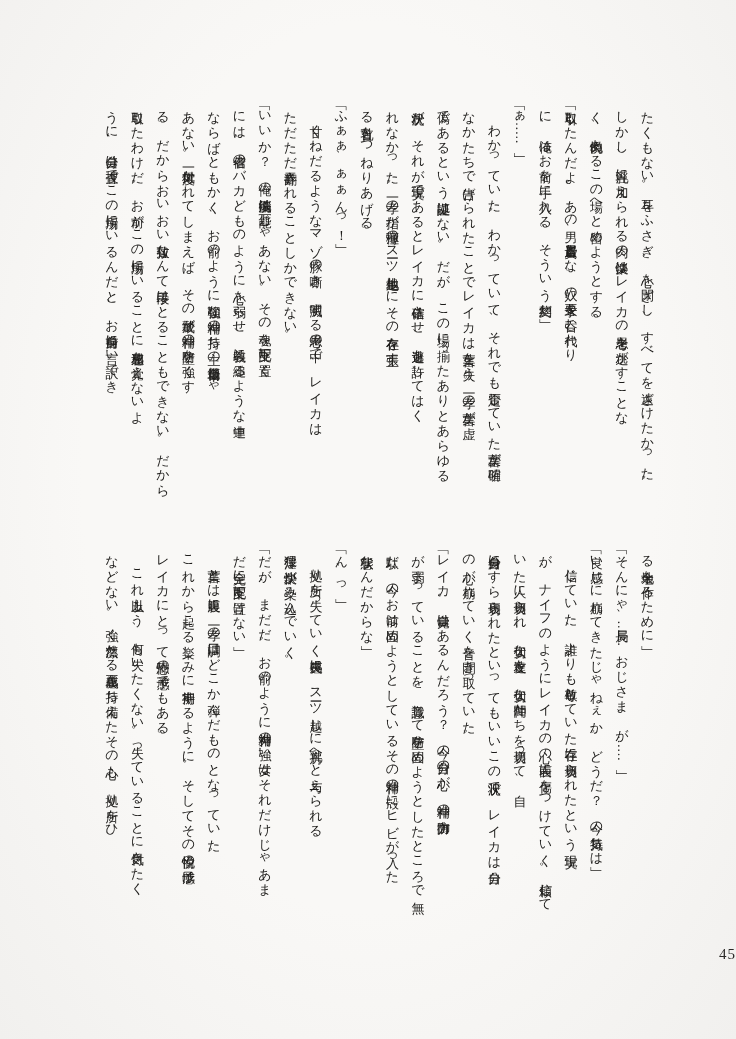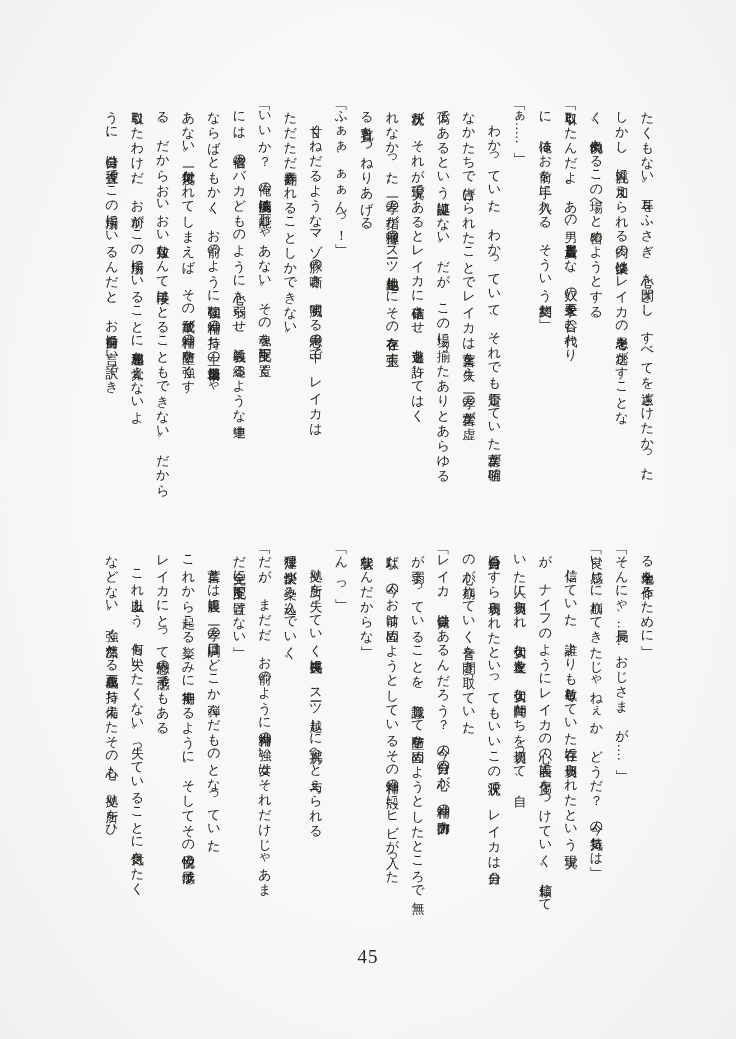--- a/index.html
+++ b/index.html
@@ -31,22 +31,22 @@
   .vtext p {
     margin: 0;
     padding: 0;
     white-space: nowrap;
   }
   .page-number {
     position: absolute;
     top: 946px;
     left: 0;
     width: 100%;
-    text-align: center;
-    font-size: 19px;
+    text-align: right;
+    font-size: 15px;
     letter-spacing: 1px;
     color: #2a2927;
   }
 </style>
 </head>
 <body>
 
 <div class="page">
   <div class="vtext block-top">
       <p>たくもない。耳をふさぎ、心を閉ざし、すべてを遠ざけたかった。</p>

